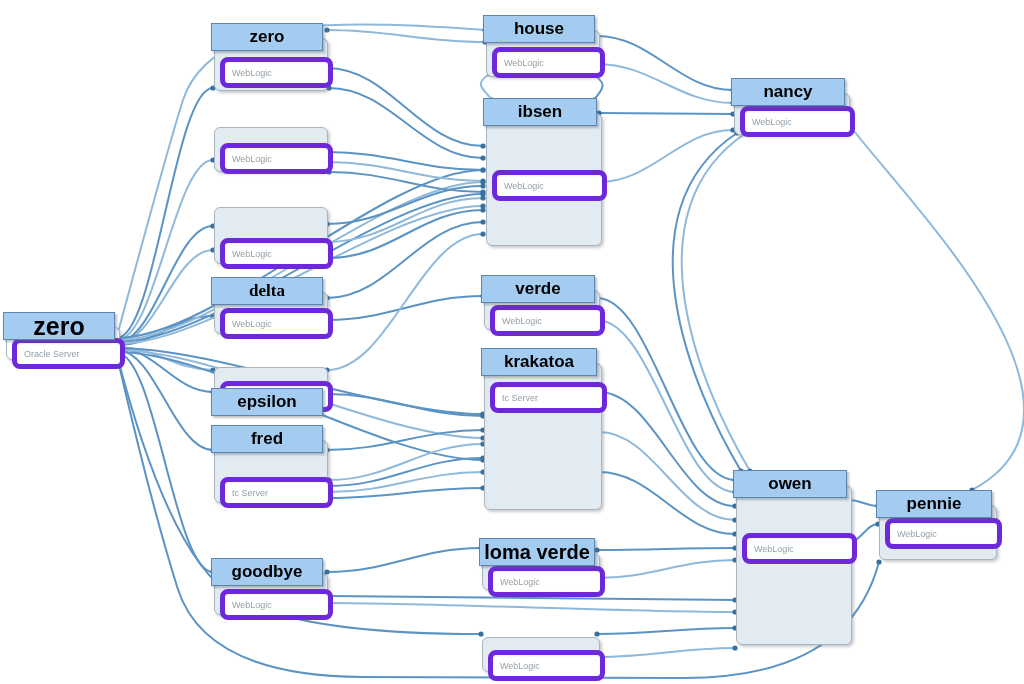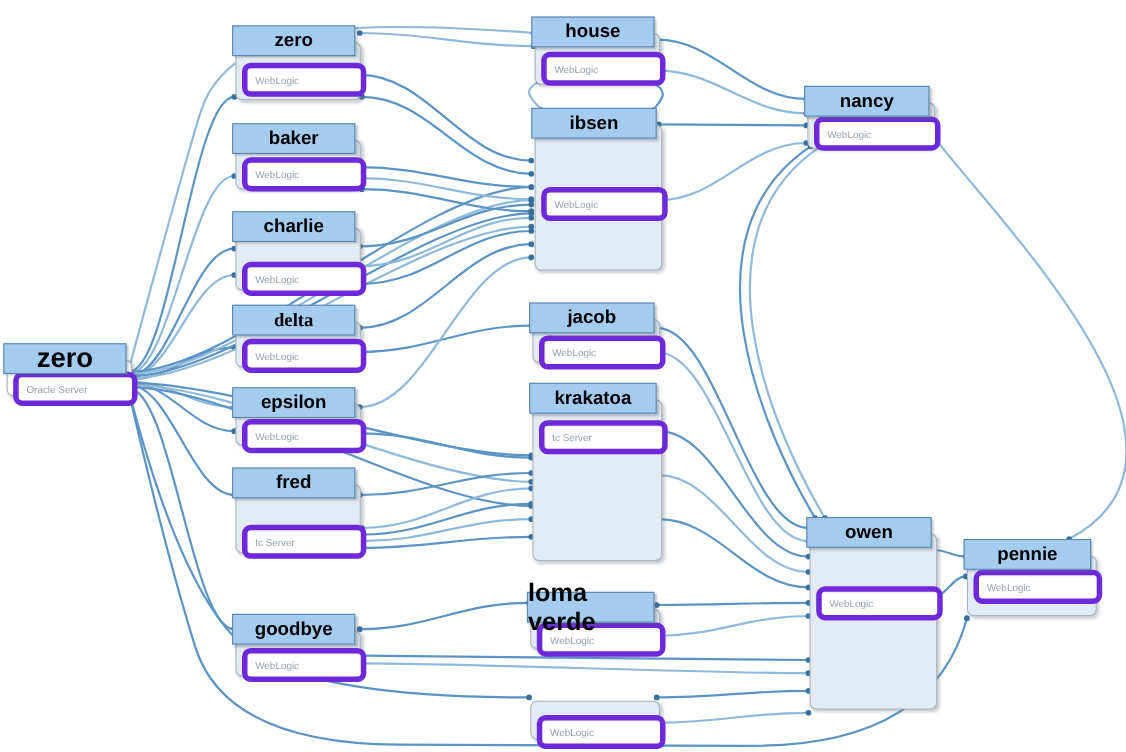--- a/index.html
+++ b/index.html
@@ -226,51 +226,45 @@
     <div class="node-header" style="background: rgb(164, 203, 240); font-size: 17px;">
       <span>zero</span>
     </div>
   </div>
     <div class="node" style="left: 213px; top: 112px; width: 110px; height: 60px;">
     <div class="node-body" style="background: rgb(226, 234, 242);"></div>
 
     <div class="sub-box" style="top: 31px; width: 96px;">
       <span>WebLogic</span>
     </div>
-    <div class="node-header" style="background: rgb(164, 203, 240); font-size: 17px;">
-      <span>baker</span>
-    </div>
   </div>
     <div class="node" style="left: 213px; top: 192px; width: 110px; height: 72px;">
     <div class="node-body" style="background: rgb(226, 234, 242);"></div>
 
     <div class="sub-box" style="top: 46px; width: 96px;">
       <span>WebLogic</span>
-    </div>
-    <div class="node-header" style="background: rgb(164, 203, 240); font-size: 17px;">
-      <span>charlie</span>
     </div>
   </div>
     <div class="node" style="left: 213px; top: 277px; width: 110px; height: 57px;">
     <div class="node-body" style="background: rgb(226, 234, 242);"></div>
 
     <div class="sub-box" style="top: 31px; width: 96px;">
       <span>WebLogic</span>
     </div>
     <div class="node-header" style="background: rgb(164, 203, 240); font-size: 17px; font-family: Liberation Serif, serif;">
       <span>delta</span>
     </div>
   </div>
     <div class="node" style="left: 213px; top: 352px; width: 110px; height: 53px;">
     <div class="node-body" style="background: rgb(226, 234, 242);"></div>
 
     <div class="sub-box" style="top: 29px; width: 96px;">
       <span>WebLogic</span>
     </div>
-    <div class="node-header" style="background: rgb(164, 203, 240); font-size: 17px;">
+    <div class="node-header" style="background: rgb(164, 203, 240); font-size: 17px; margin-top: 36px;">
       <span>epsilon</span>
     </div>
   </div>
     <div class="node" style="left: 213px; top: 425px; width: 110px; height: 78px;">
     <div class="node-body" style="background: rgb(226, 234, 242);"></div>
 
     <div class="sub-box" style="top: 52px; width: 96px;">
       <span>tc Server</span>
     </div>
     <div class="node-header" style="background: rgb(164, 203, 240); font-size: 17px;">
@@ -307,40 +301,40 @@
       <span>ibsen</span>
     </div>
   </div>
     <div class="node" style="left: 483px; top: 275px; width: 112px; height: 55px;">
     <div class="node-body" style="background: rgb(226, 234, 242);"></div>
 
     <div class="sub-box" style="top: 30px; width: 98px;">
       <span>WebLogic</span>
     </div>
     <div class="node-header" style="background: rgb(164, 203, 240); font-size: 17px;">
-      <span>jacob</span>
+      <span>verde</span>
     </div>
   </div>
     <div class="node" style="left: 483px; top: 348px; width: 114px; height: 162px;">
     <div class="node-body" style="background: rgb(226, 234, 242);"></div>
     <span class="green-icon">➜</span>
     <div class="sub-box" style="top: 34px; width: 100px;">
       <span>tc Server</span>
     </div>
     <div class="node-header" style="background: rgb(164, 203, 240); font-size: 17px;">
       <span>krakatoa</span>
     </div>
   </div>
     <div class="node" style="left: 481px; top: 538px; width: 114px; height: 52px;">
     <div class="node-body" style="background: rgb(226, 234, 242);"></div>
     <span class="green-icon">➜</span>
     <div class="sub-box" style="top: 28px; width: 100px;">
       <span>WebLogic</span>
     </div>
-    <div class="node-header" style="background: rgb(164, 203, 240); font-size: 23px;">
+    <div class="node-header" style="background: rgb(164, 203, 240); font-size: 20px;">
       <span>loma verde</span>
     </div>
   </div>
     <div class="node" style="left: 481px; top: 622px; width: 114px; height: 50px;">
     <div class="node-body" style="background: rgb(226, 234, 242);"></div>
 
     <div class="sub-box" style="top: 28px; width: 100px;">
       <span>WebLogic</span>
     </div>
   </div>

